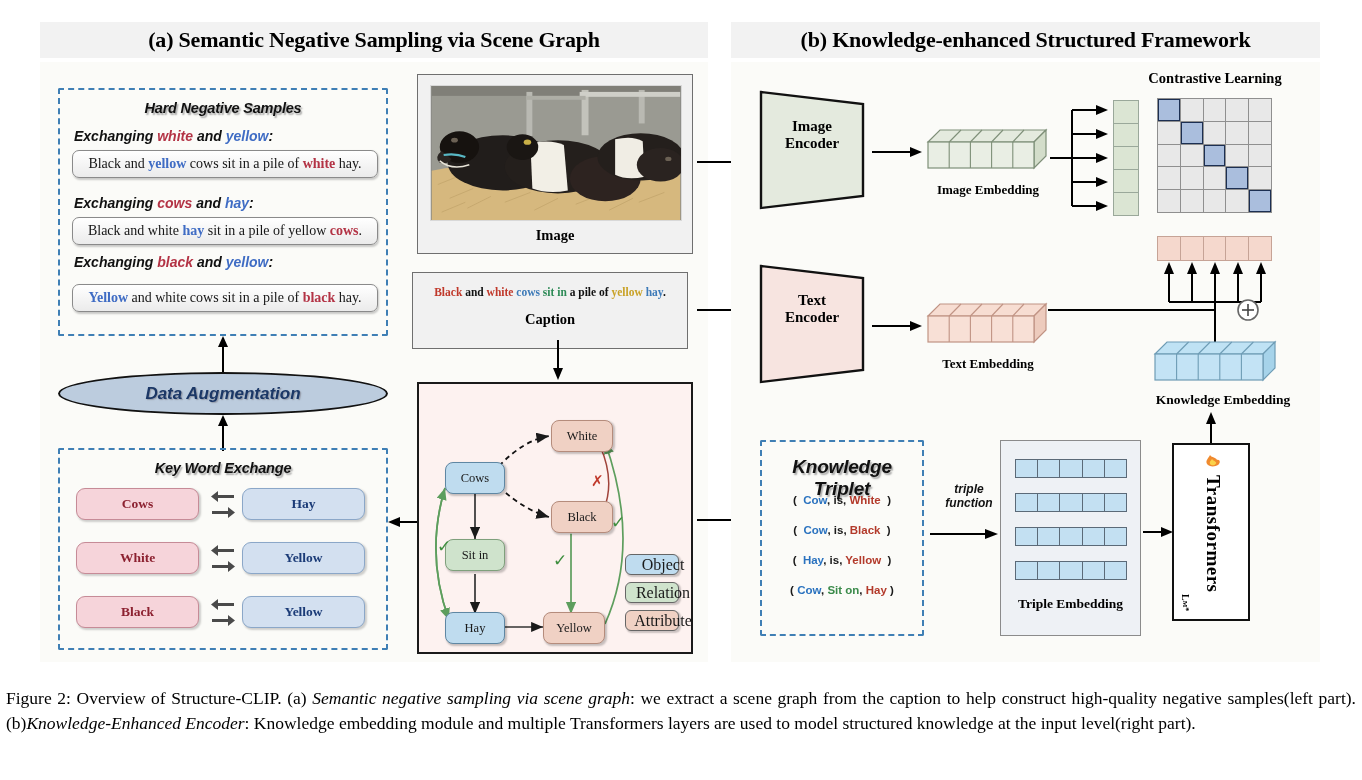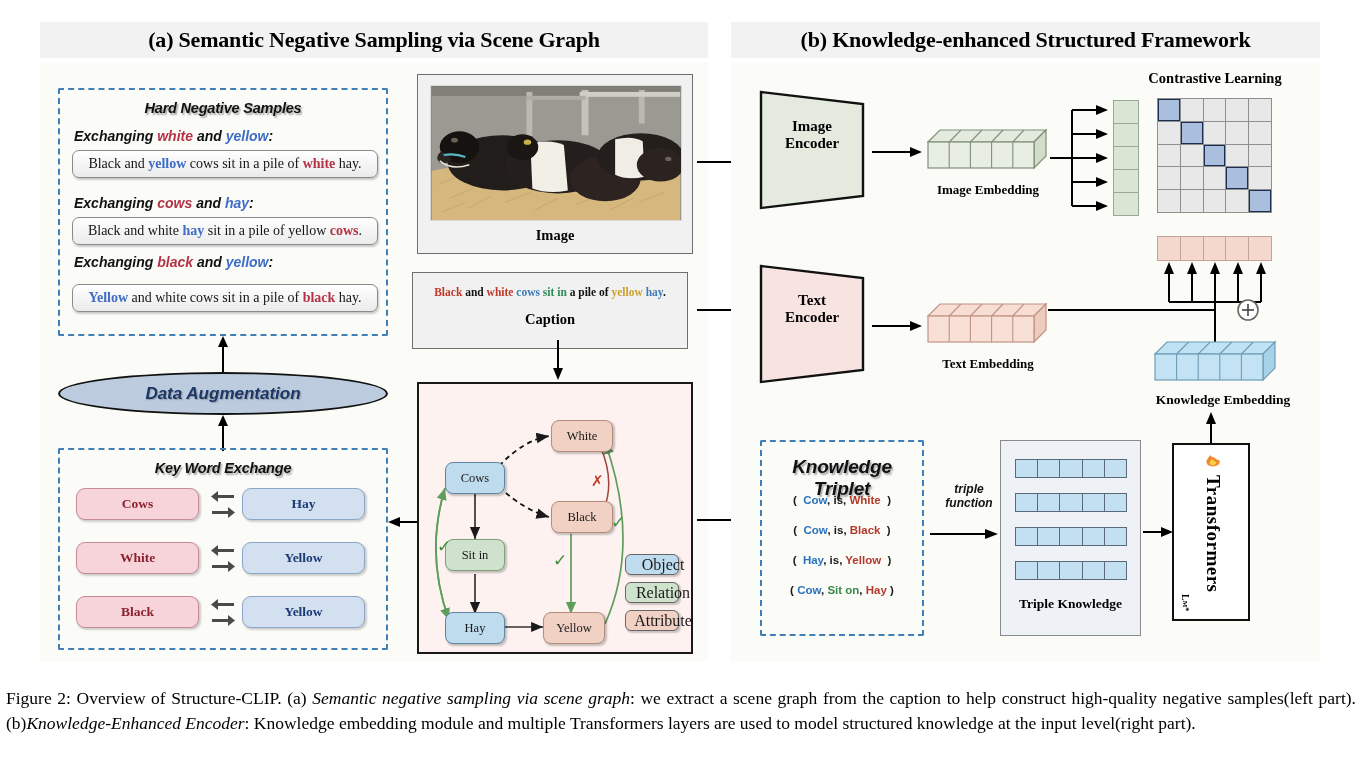--- a/index.html
+++ b/index.html
@@ -847,21 +847,21 @@
         <div></div>
         <div></div>
       </div>
     <div class="te-row" style="top:120px;">
         <div></div>
         <div></div>
         <div></div>
         <div></div>
         <div></div>
       </div>
-    <div class="sub-caption" style="top:155px;font-size:13.5px;">Triple Knowledge</div>
+    <div class="sub-caption" style="top:155px;font-size:13.5px;">Triple Embedding</div>
   </div>
 
   <svg style="position:absolute;left:1143px;top:522px;width:32px;height:20px;">
     <line class="arrowline" x1="0" y1="10" x2="20" y2="10"></line>
     <polygon points="30,10 18,5 18,15" fill="#000"></polygon>
   </svg>
 
   <div id="transformers">
     <svg id="flame-icon" viewBox="0 0 18 16">
       <path d="M3 11 C1 7 5 5 6 2 C8 5 12 4 13 7 C16 6 17 10 14 12 C11 14 5 14 3 11 Z" fill="#f08a2e"></path>

